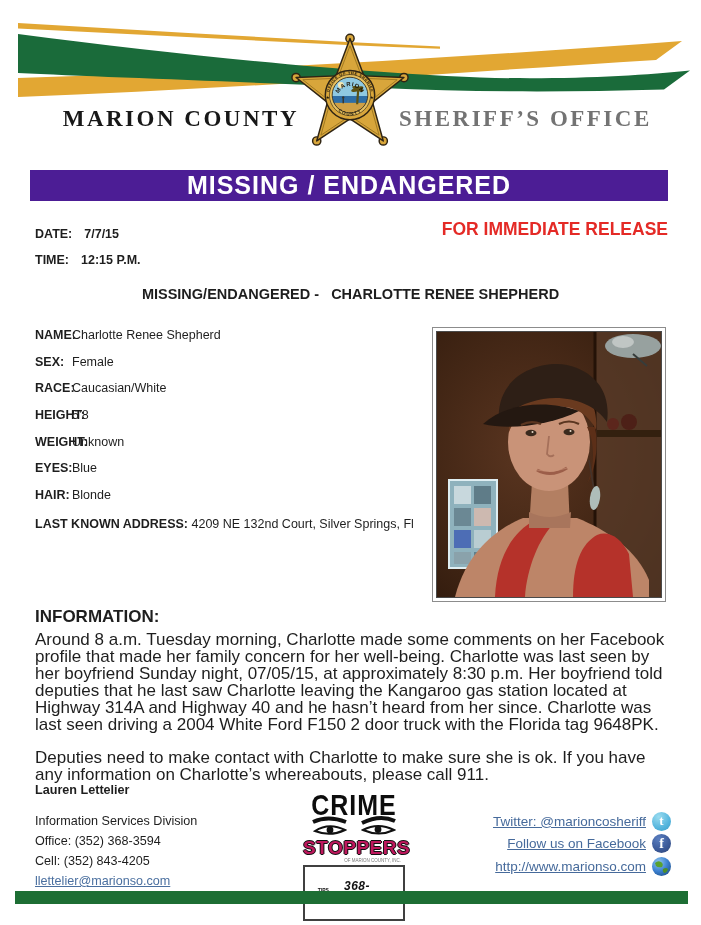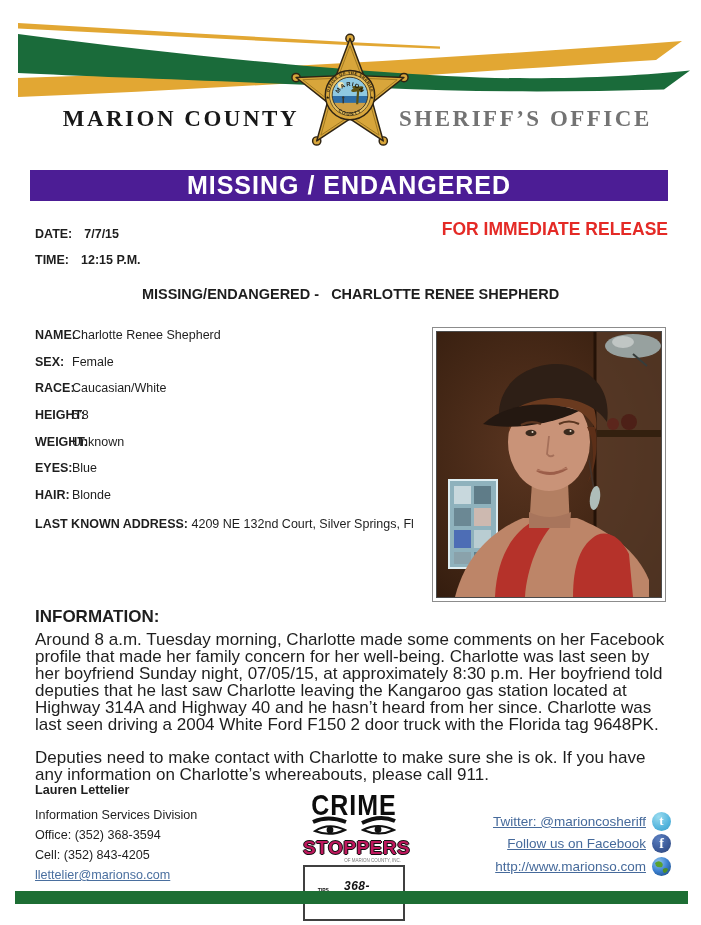--- a/index.html
+++ b/index.html
@@ -39,21 +39,21 @@
   .photo-inner{width:100%;height:100%;box-sizing:border-box;border:1px solid #4a4a4a;overflow:hidden;}
   .photo-inner svg{display:block;}
 
   
   .info{position:absolute;left:35px;top:608px;width:634px;font-size:17px;line-height:17px;}
   .info-label{font-weight:bold;margin-bottom:6px;}
   .info p{margin:0 0 16px 0;}
 
   
   .contact{position:absolute;left:35px;top:784px;font-size:12.6px;}
-  .contact .name{font-weight:bold;margin-bottom:12px;}
+  .contact .name{font-weight:bold;margin-bottom:18px;}
   .contact div{margin-bottom:7px;line-height:13px;}
   .contact a{color:#4a6f9f;text-decoration:underline;}
 
   .cs-logo{position:absolute;left:303px;top:794px;width:102px;text-align:center;}
   .cs-crime{font-size:25px;font-weight:900;letter-spacing:1px;color:#0d0d0d;line-height:22px;
       font-family:"Liberation Sans",sans-serif;transform:scaleY(1.15);}
   .cs-eyes{display:block;margin:-1px auto 0 auto;}
   .cs-stoppers{font-size:19px;font-weight:900;letter-spacing:0.5px;color:#be185d;line-height:18px;
       text-shadow:-1px 0 #111,1px 0 #111,0 -1px #111,0 1px #111;}
   .cs-sub{font-size:4.5px;color:#777;text-align:right;margin:1px 4px 2px 0;}

